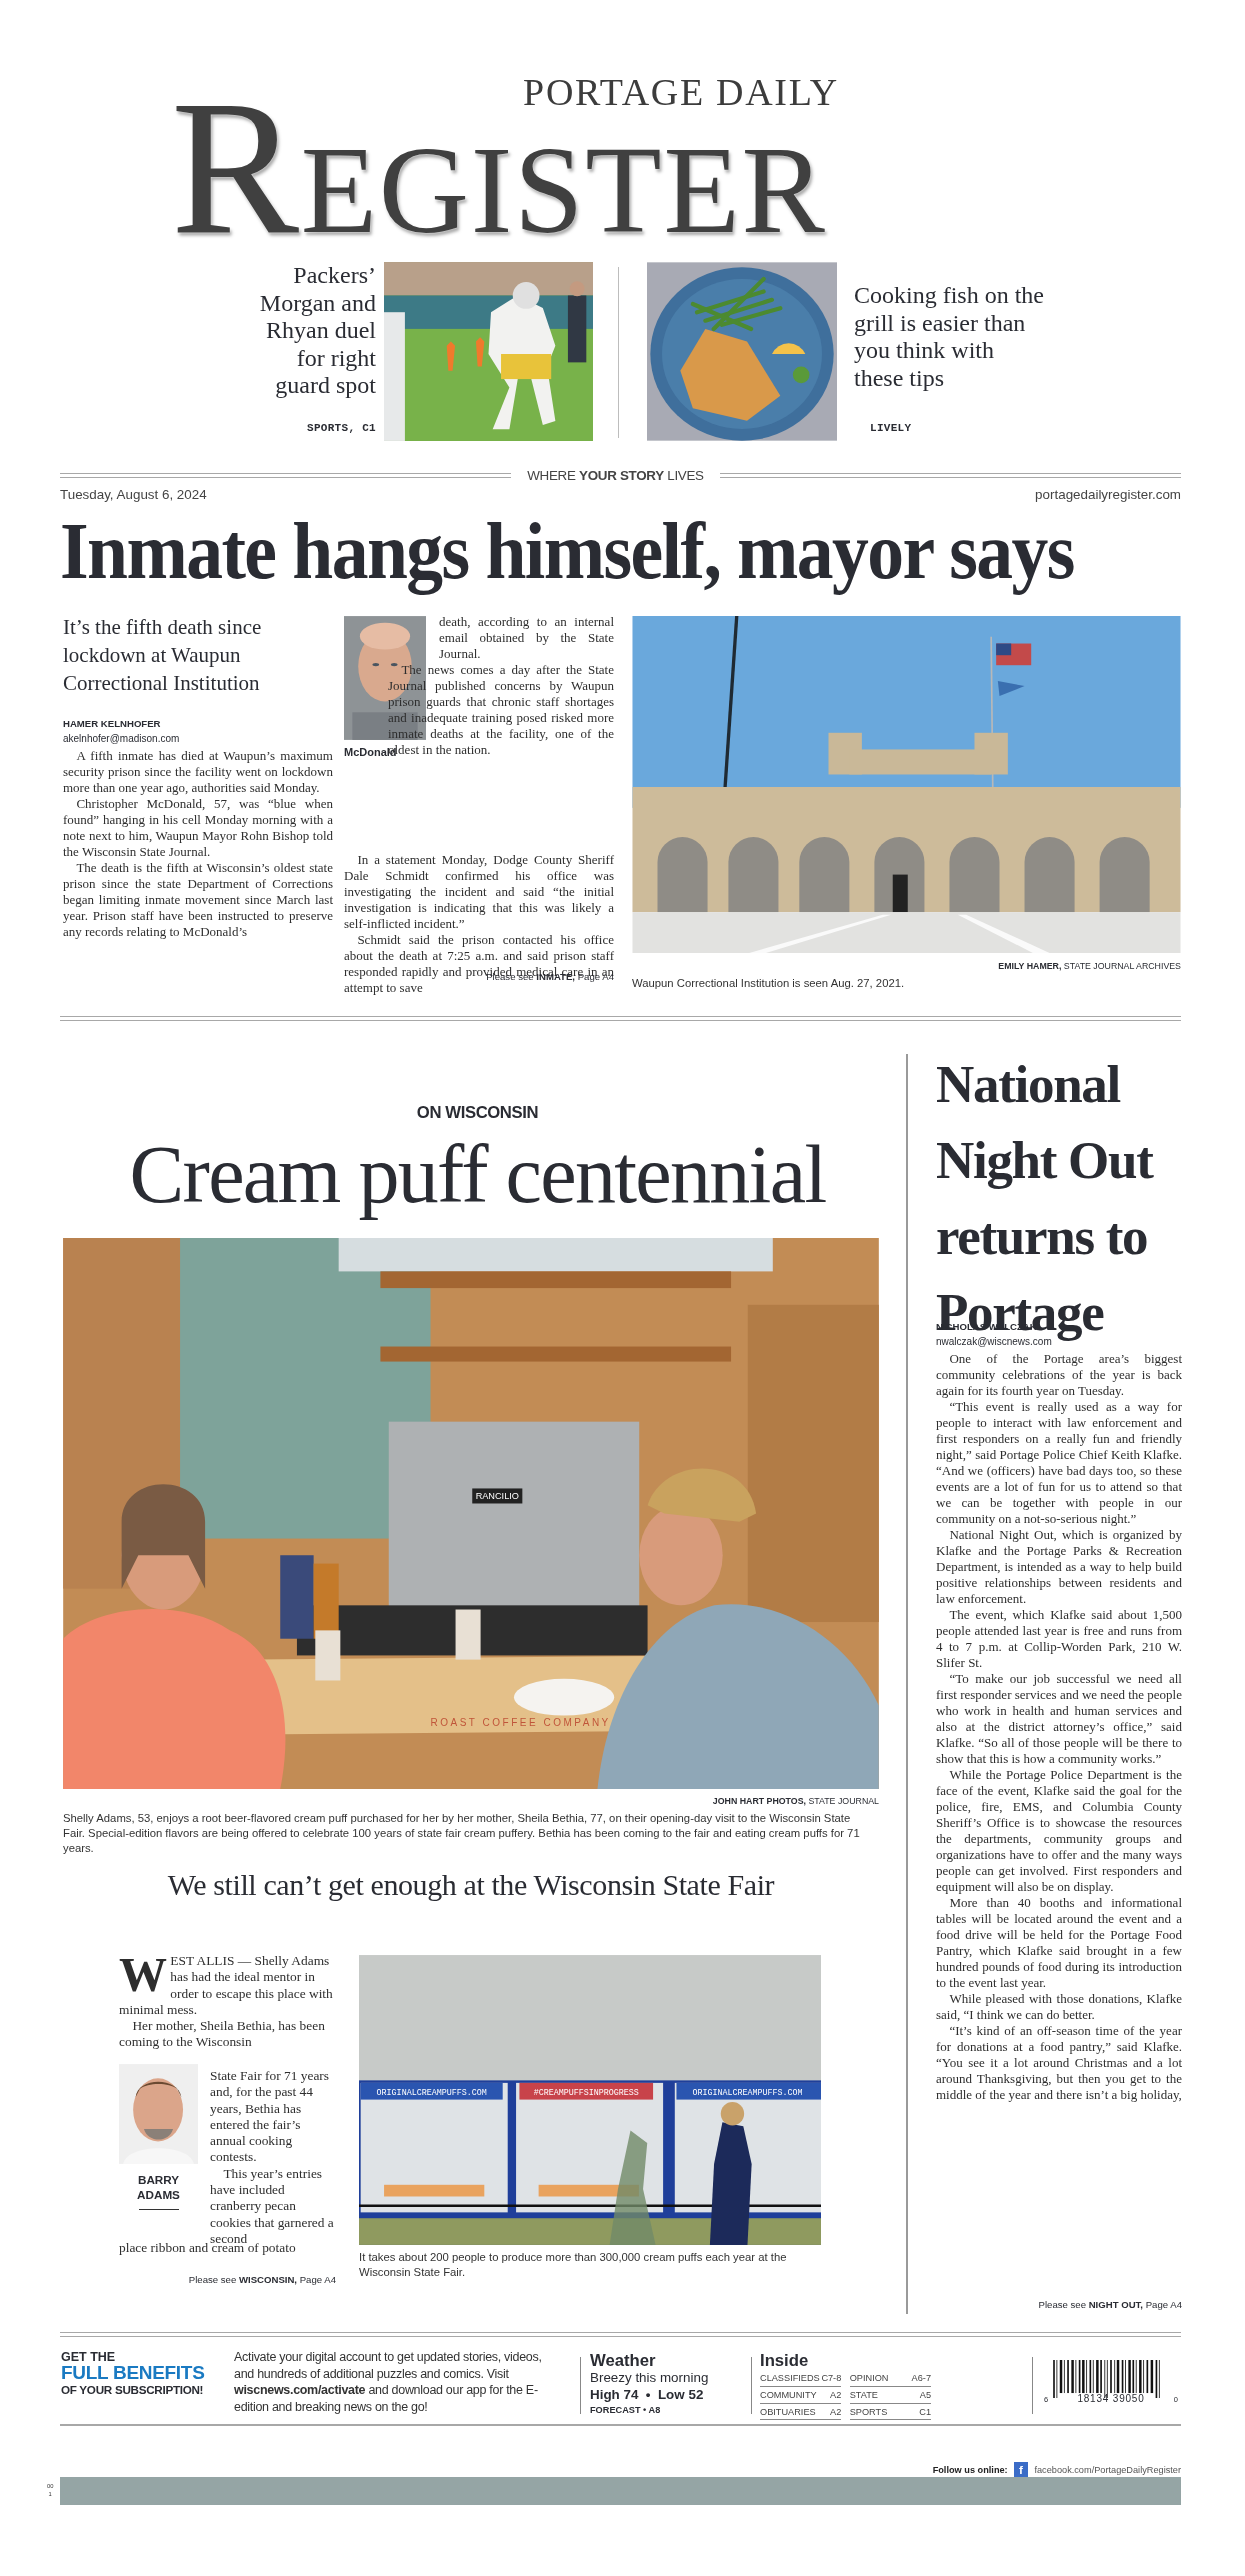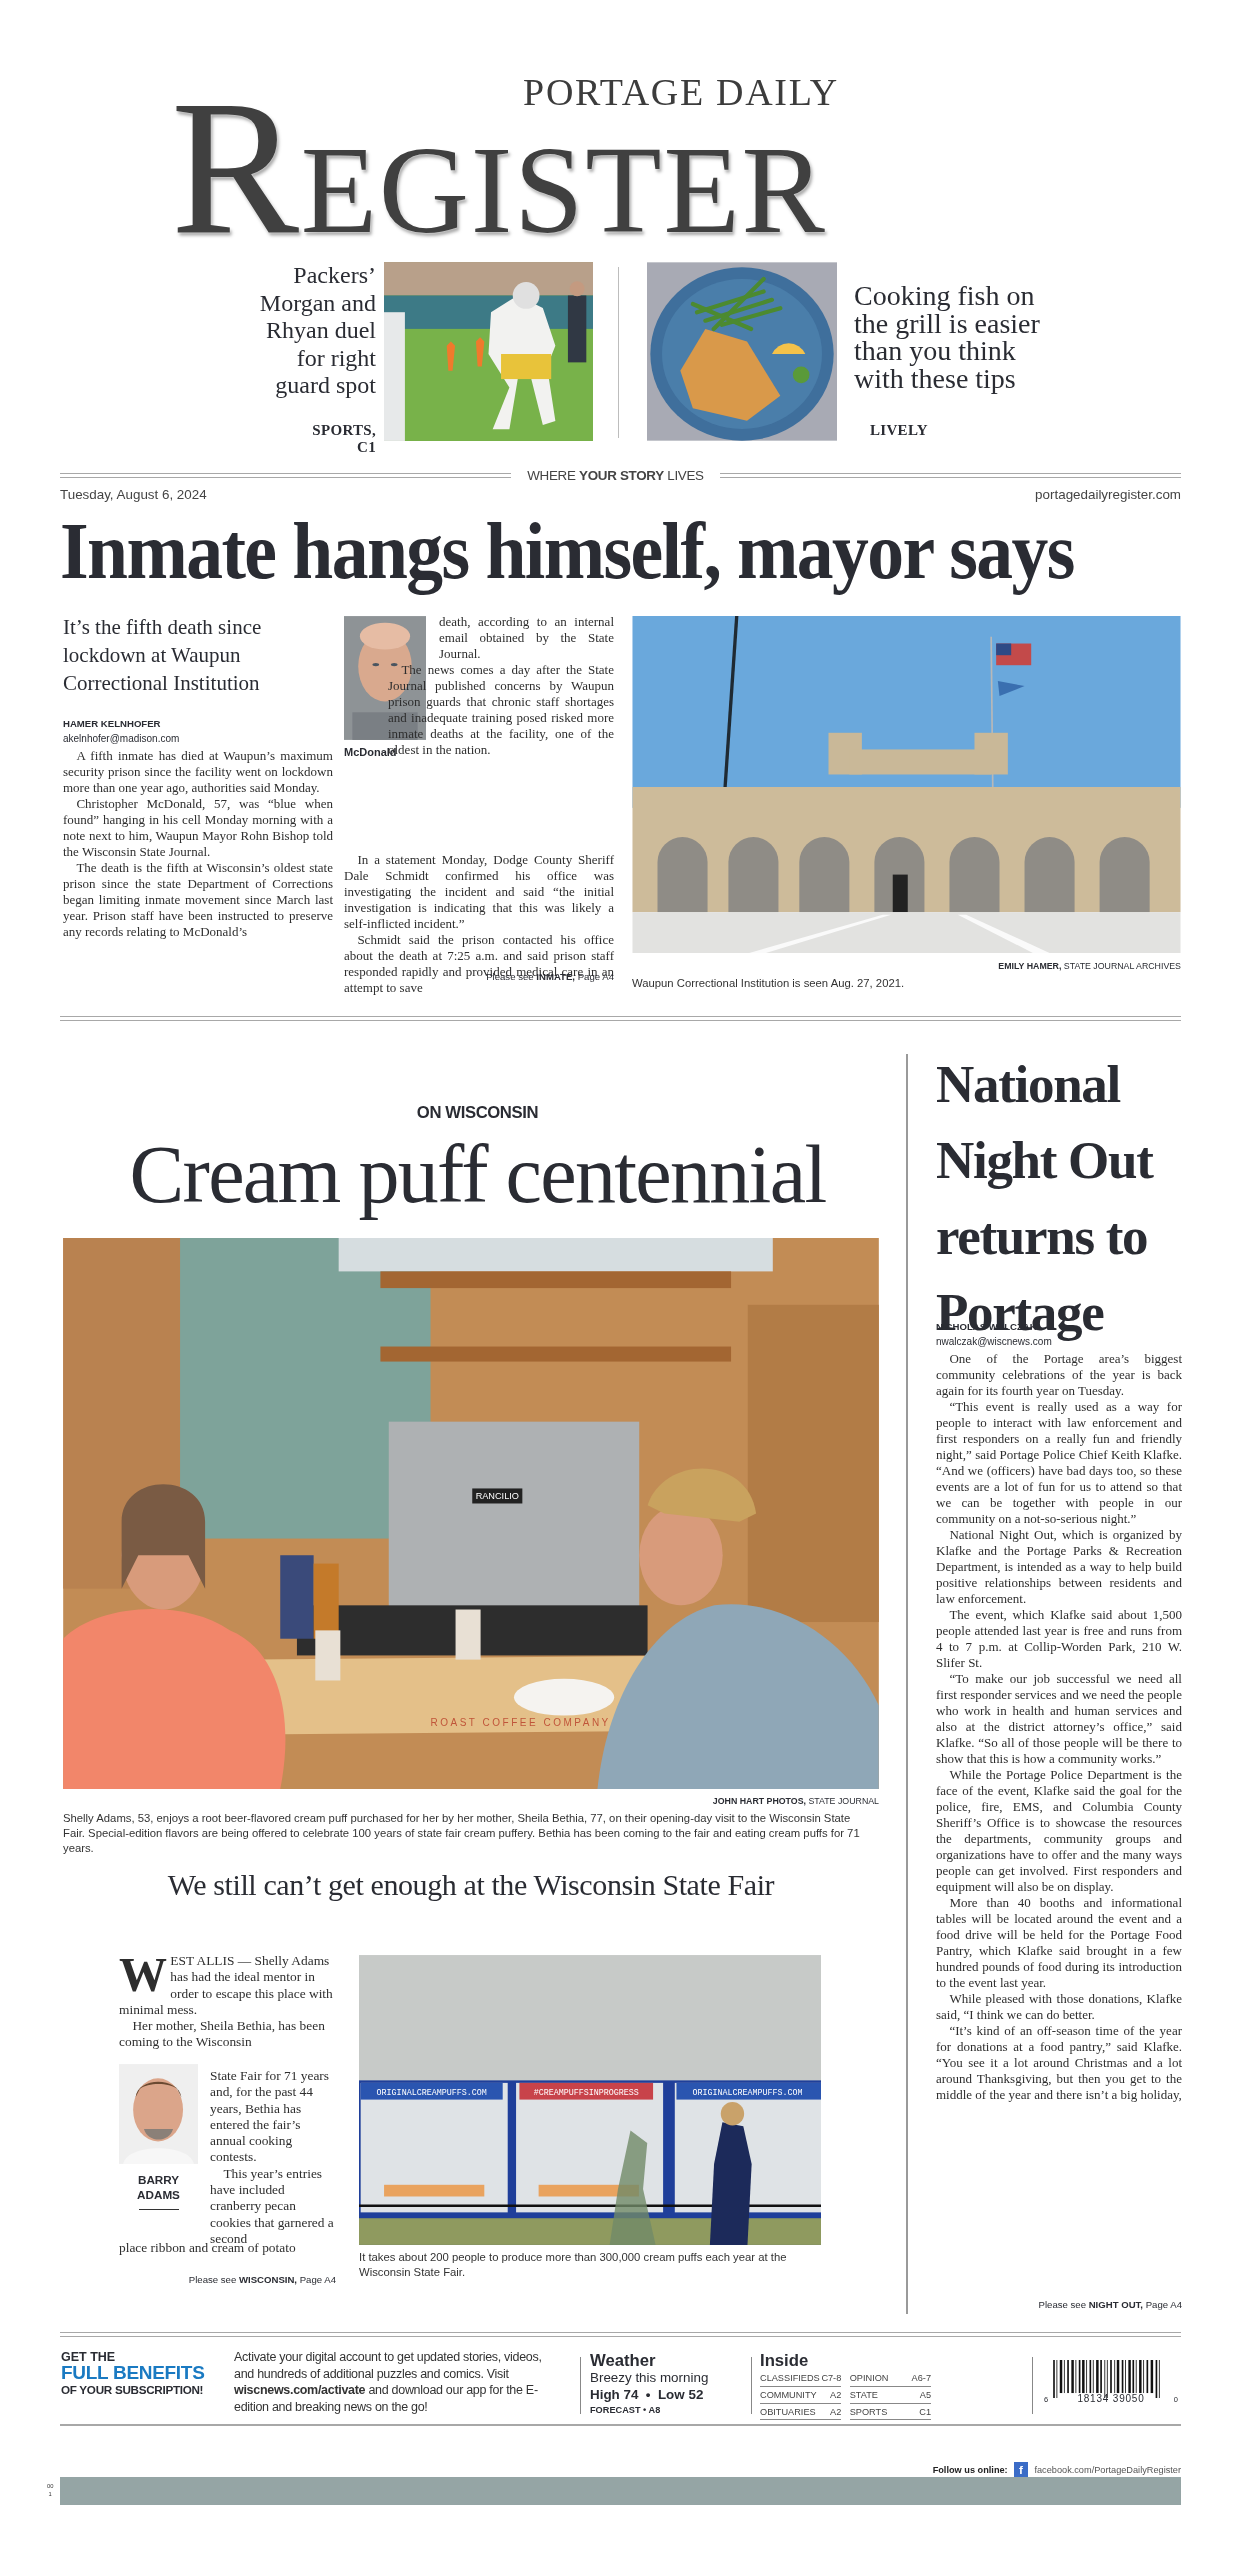--- a/index.html
+++ b/index.html
@@ -6,21 +6,21 @@
   html, body { width: 1245px; height: 2576px; background: #fff; }
   body { position: relative; color: #2a2c33; font-family: "Liberation Serif", serif; overflow: hidden; }
   .abs { position: absolute; }
   .sans { font-family: "Liberation Sans", sans-serif; }
   .serif { font-family: "Liberation Serif", serif; }
 
   
   .mast-small { left: 0; width: 1245px; top: 74px; text-align: center; font-size: 38px; letter-spacing: 1.7px; color: #3c3c3c; padding-left: 117px; }
   .mast-big { left: 171px; top: 79px; font-size: 167px; line-height: 167px; color: #404040; letter-spacing: 1.7px; text-shadow: 0 0 1.7px #fff, 1.7px 2.5px 3.3px rgba(0,0,0,0.35); white-space: nowrap; }
   .mast-big .cap { font-size: 192px; }
-  .teaser-tag { font-family: Liberation Serif, serif; font-weight: bold; font-size: 15px; letter-spacing: 0.3px; }
+  .teaser-tag { font-family: Liberation Mono, monospace; font-weight: bold; font-size: 11px; letter-spacing: 0.3px; }
   .photo { overflow: hidden; }
   .vsep { width: 0.8px; background: #bdbdbd; }
 
   
   .rule-double { height: 5px; border-top: 1.7px solid #a8a8a8; border-bottom: 1.7px solid #a8a8a8; }
   .rule-single { height: 2.5px; background: #a8a8a8; }
 
   .headline-main { left: 60px; top: 508px; font-size: 80px; font-weight: bold; letter-spacing: -1.7px; white-space: nowrap; transform: scaleX(0.92); transform-origin: left top; line-height: 92px; }
 
   .body-text { font-size: 13px; line-height: 16px; text-align: justify; hyphens: auto; color: #2e2e2e; }
@@ -76,21 +76,21 @@
         <line x1="60" y1="60" x2="140" y2="35"></line>
           <line x1="70" y1="70" x2="150" y2="45"></line>
         <line x1="80" y1="80" x2="140" y2="20"></line>
           <line x1="90" y1="75" x2="160" y2="55"></line>
         <line x1="55" y1="50" x2="125" y2="80"></line>
       </g>
       <path d="M150,110 a22,22 0 0 1 40,0 z" fill="#f4c24a"></path>
       <circle cx="185" cy="135" r="10" fill="#5a9a3a"></circle>
     </svg>
   </div>
-  <div class="abs serif" style="left:207px;top:20px;width:192px;font-size:28px;line-height:27.6px;">Cooking fish on the grill is easier than you think with these tips</div>
+  <div class="abs serif" style="left:207px;top:20px;width:192px;font-size:24px;line-height:27.6px;">Cooking fish on the grill is easier than you think with these tips</div>
   <div class="abs teaser-tag" style="left:207px;top:160px;padding-left:16px;">LIVELY</div>
 </div>
 
 <div class="abs rule-double" style="left:60px;top:473px;width:451px;"></div>
 <div class="abs rule-double" style="left:720px;top:473px;width:461px;"></div>
 <div class="abs sans" style="left:511px;top:468px;width:209px;text-align:center;font-size:13.4px;color:#444;letter-spacing:-0.3px;">
   <span>WHERE </span><b>YOUR STORY</b><span> LIVES</span>
 </div>
 <div class="abs sans" style="left:60px;top:487px;font-size:13.4px;color:#444;">Tuesday, August 6, 2024</div>
 <div class="abs sans" style="right:64px;top:487px;font-size:13.4px;color:#444;">portagedailyregister.com</div>

